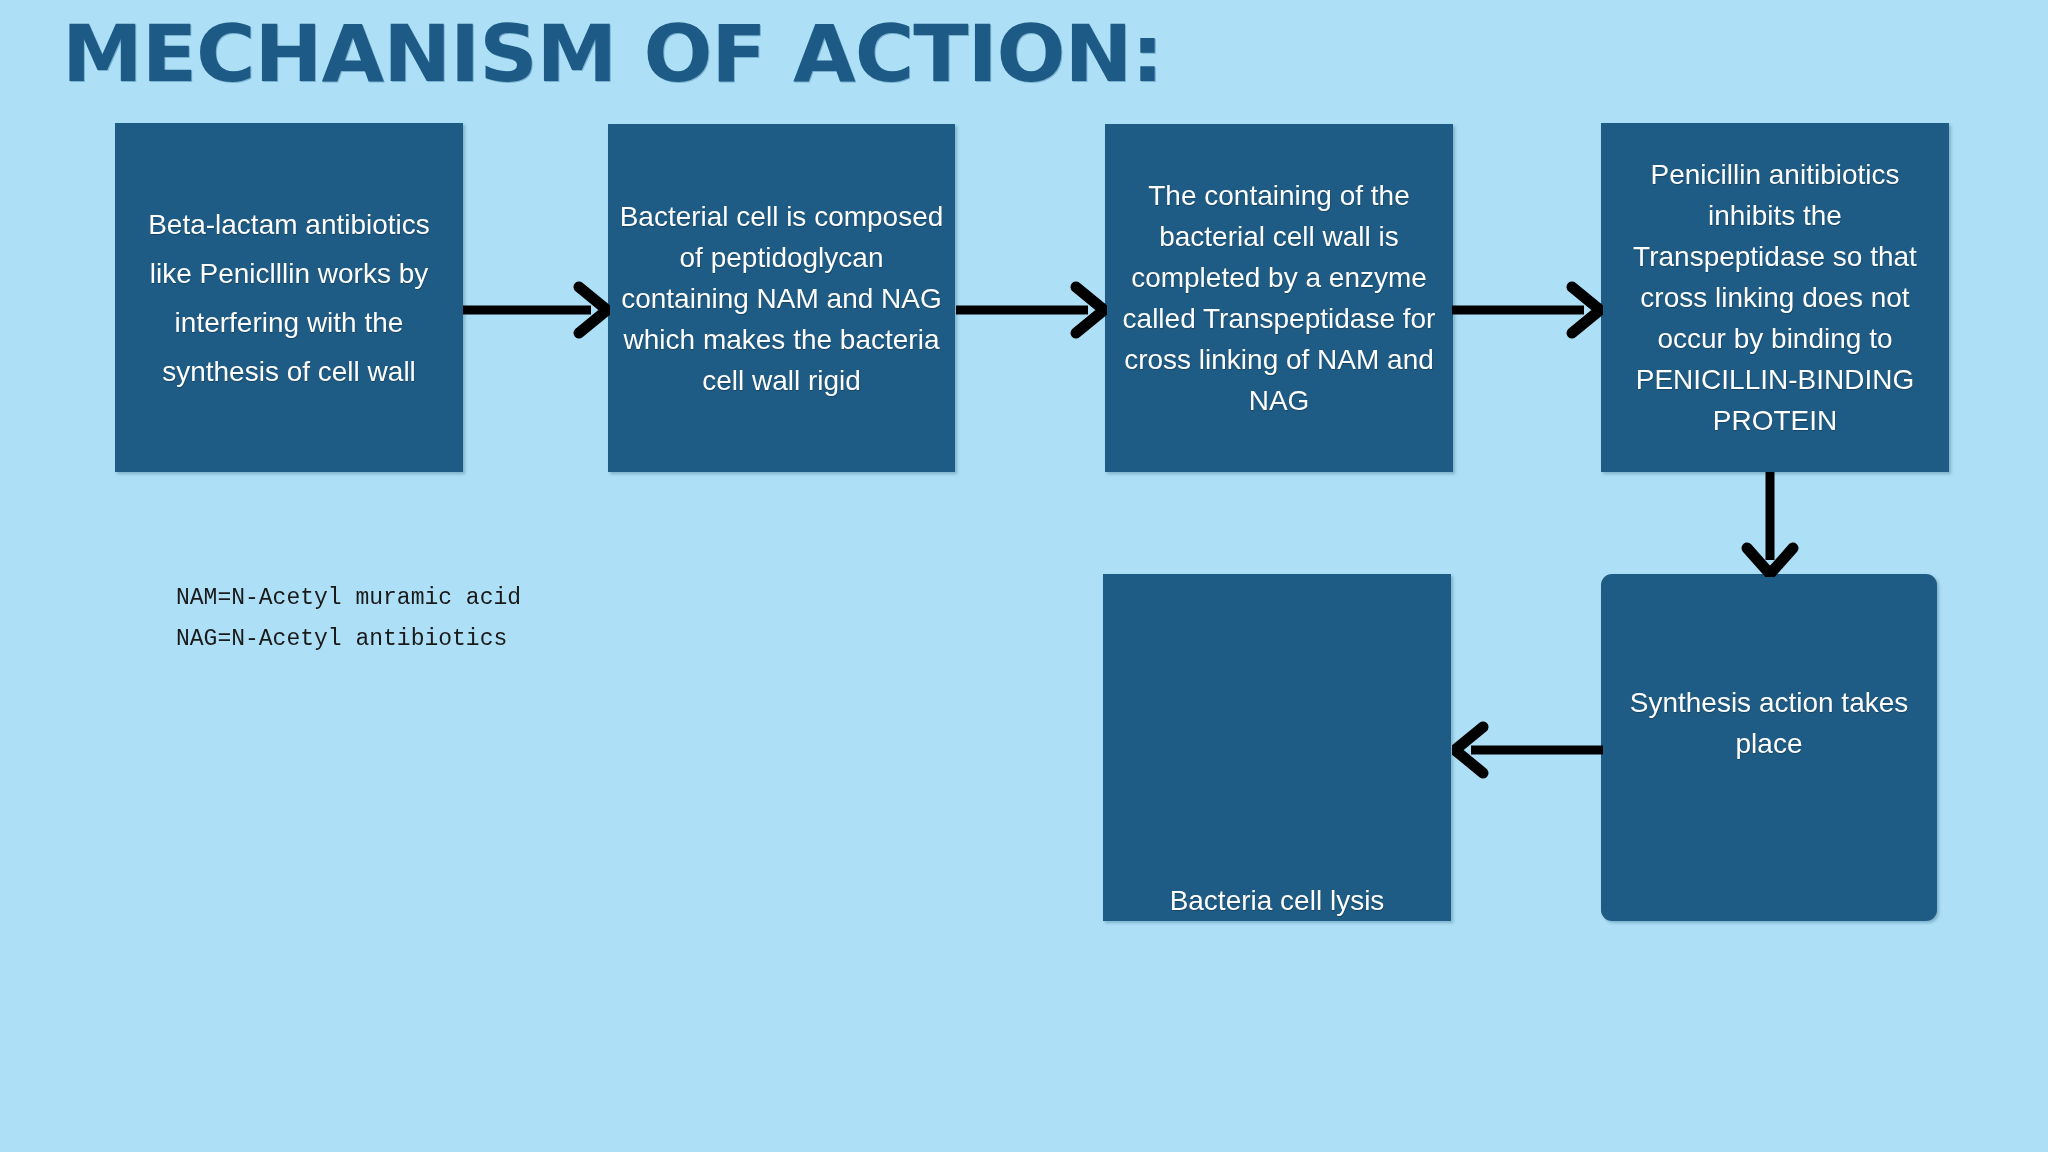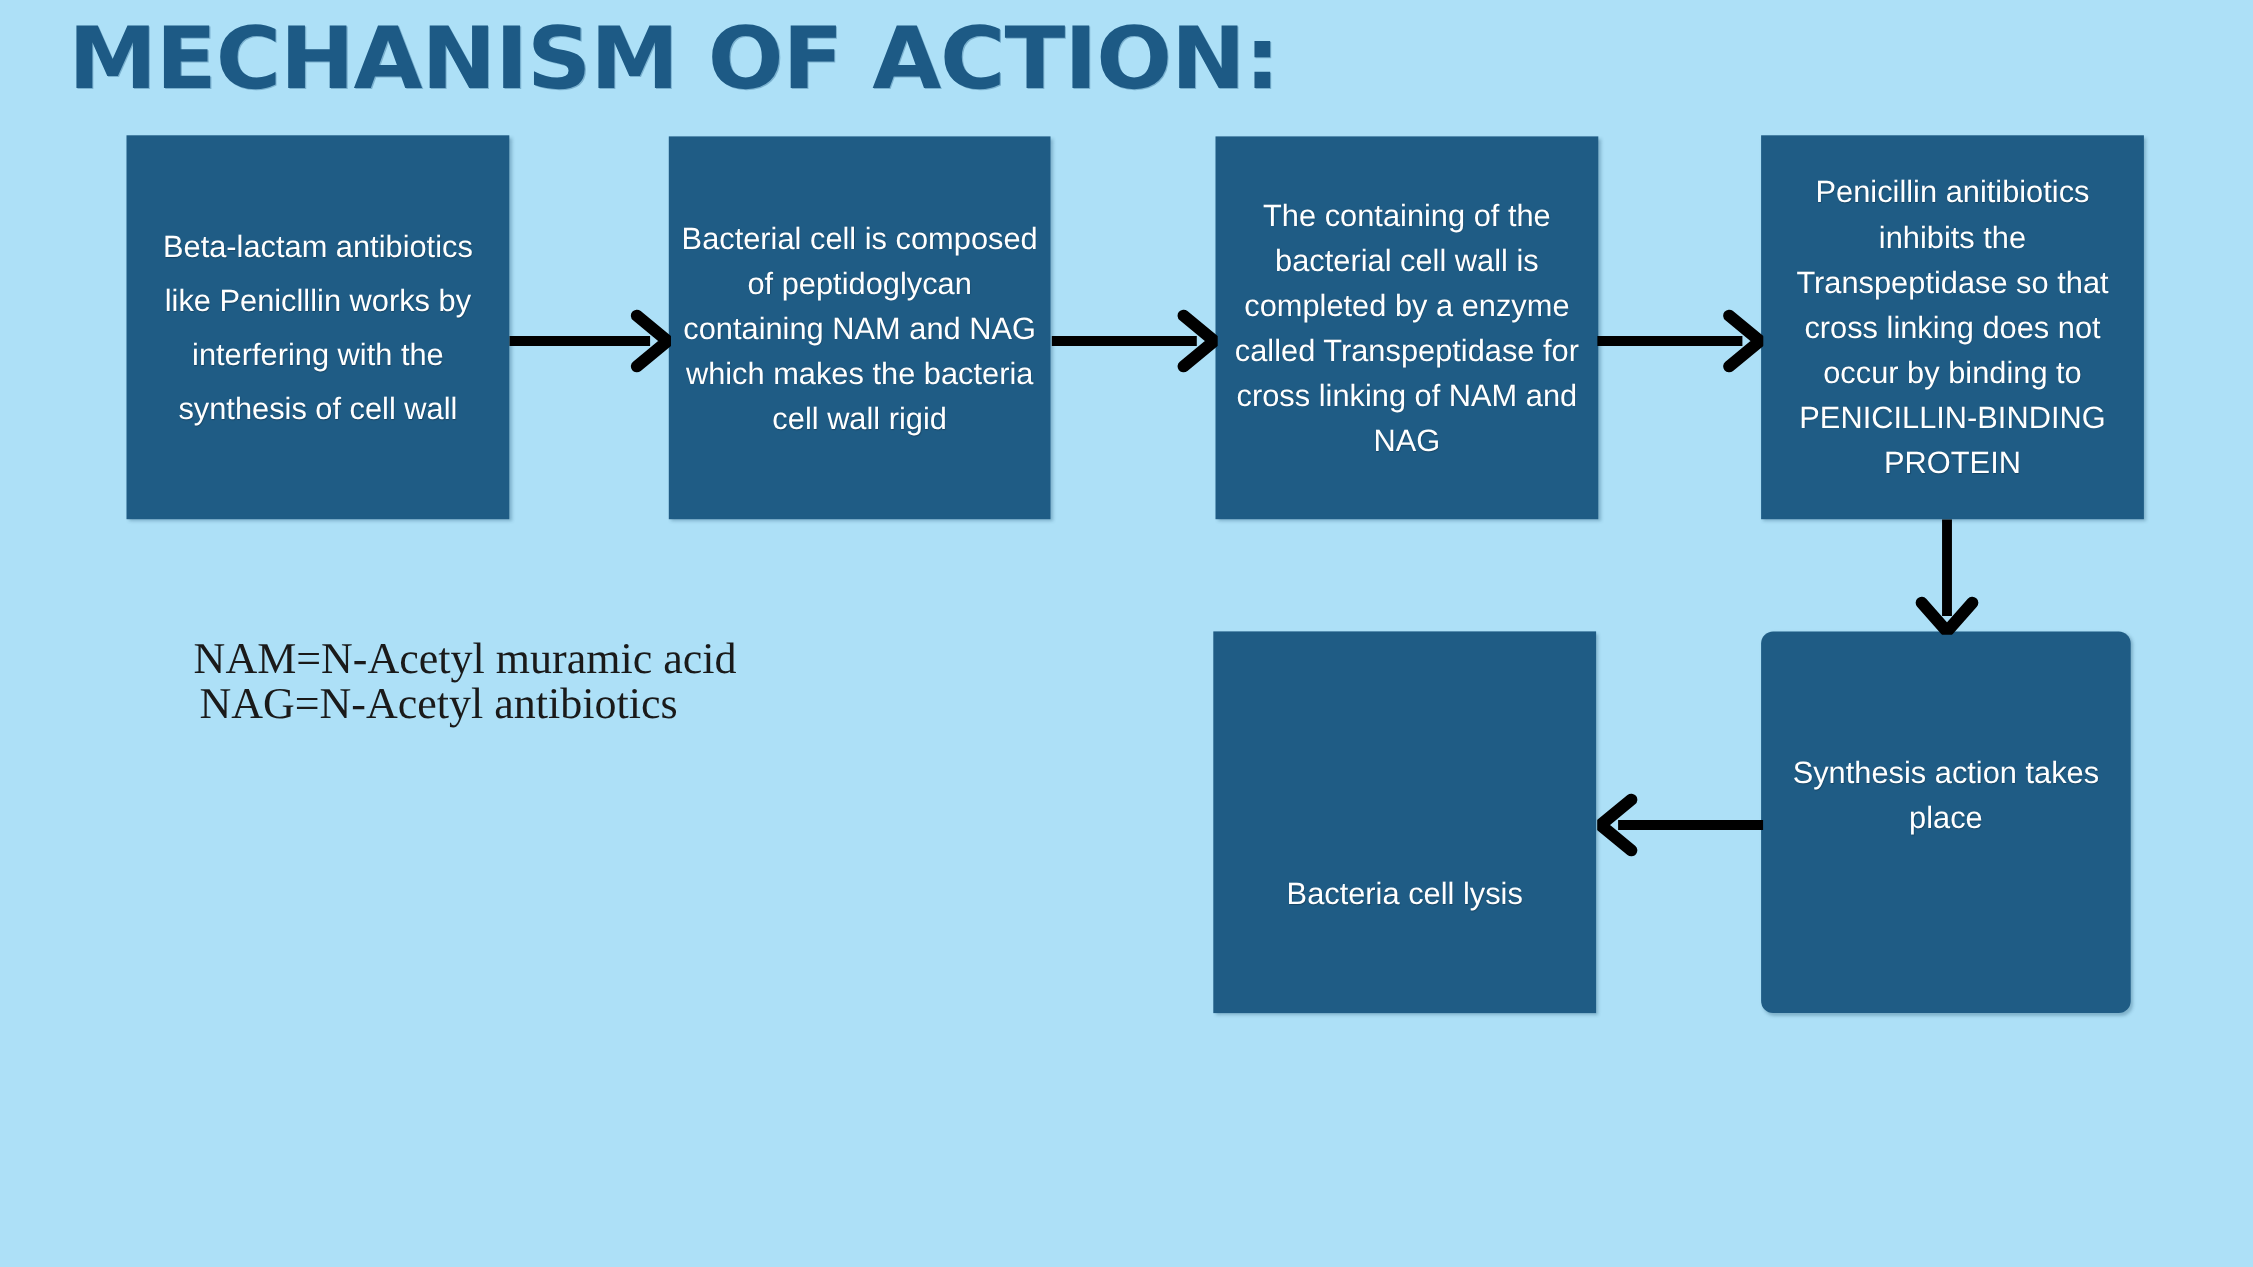--- a/index.html
+++ b/index.html
@@ -62,41 +62,41 @@
   #box-1 { left: 115px;  top: 123px; width: 348px; height: 349px; }
   #box-2 { left: 608px;  top: 124px; width: 347px; height: 348px; }
   #box-3 { left: 1105px; top: 124px; width: 348px; height: 348px; }
   #box-4 { left: 1601px; top: 123px; width: 348px; height: 349px; }
   #box-5 { left: 1103px; top: 574px; width: 348px; height: 347px; }
   #box-6 { left: 1601px; top: 574px; width: 336px; height: 347px; border-radius: 11px; }
 
   
   #box-1 .box-text { font-size: 28px; line-height: 49px; }
   
-  #box-5 { align-items: center; padding-top: 130px; }
+  #box-5 { align-items: flex-end; padding-top: 130px; }
   #box-6 { align-items: flex-start; padding-top: 108px; }
 
   
   .arrow { position: absolute; }
   #arrow-1 { left: 463px;  top: 275px; width: 147px; height: 70px; }
   #arrow-2 { left: 956px;  top: 275px; width: 151px; height: 70px; }
   #arrow-3 { left: 1452px; top: 275px; width: 151px; height: 70px; }
   #arrow-4 { left: 1735px; top: 472px; width: 70px;  height: 105px; }
   #arrow-5 { left: 1452px; top: 715px; width: 151px; height: 70px; }
 
   
   #legend {
     position: absolute;
     left: 176px;
     top: 578px;
     width: 440px;
-    text-align: right;
+    text-align: left;
     color: #1a1a1a;
-    font-family: Liberation Serif, serif;
-    font-size: 40px;
+    font-family: Liberation Mono, monospace;
+    font-size: 23px;
     line-height: 41px;
   }
   #legend div { white-space: nowrap; }
 </style>
 </head>
 <body>
 
 <div id="canvas">
 
   <div id="page-title">MECHANISM OF ACTION:</div>

